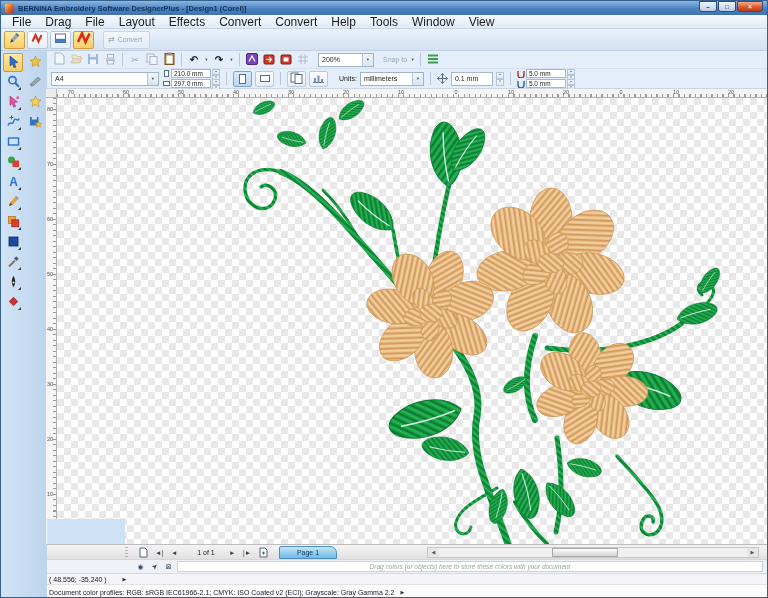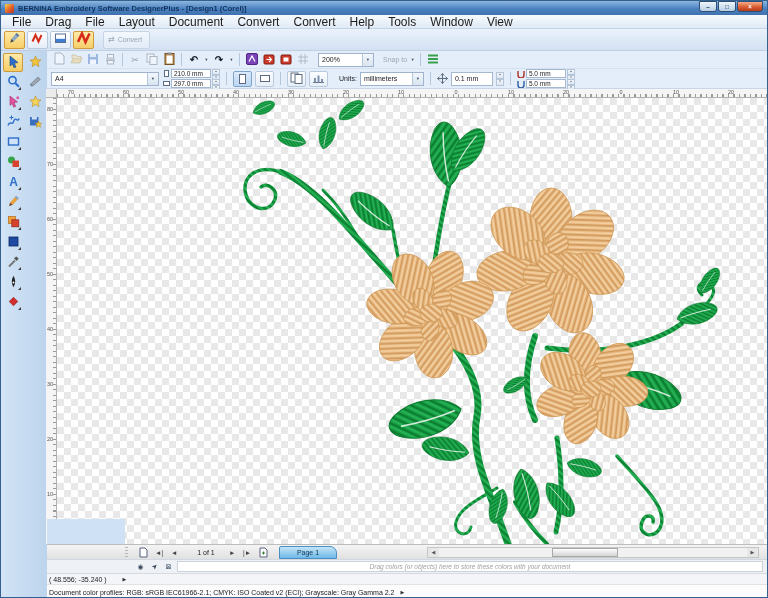--- a/index.html
+++ b/index.html
@@ -123,21 +123,21 @@
       <div class="wbtn">□</div>
       <div class="wbtn close">×</div>
     </div>
   </div>
 
   <div class="menubar">
     <span class="menu-item">File</span>
     <span class="menu-item">Drag</span>
     <span class="menu-item">File</span>
     <span class="menu-item">Layout</span>
-    <span class="menu-item">Document</span>
+    <span class="menu-item">Effects</span>
     <span class="menu-item">Convert</span>
     <span class="menu-item">Convert</span>
     <span class="menu-item">Help</span>
     <span class="menu-item">Tools</span>
     <span class="menu-item">Window</span>
     <span class="menu-item">View</span>
   </div>
 
   <div class="toolbar-a">
     <div class="mode-btn selected">

